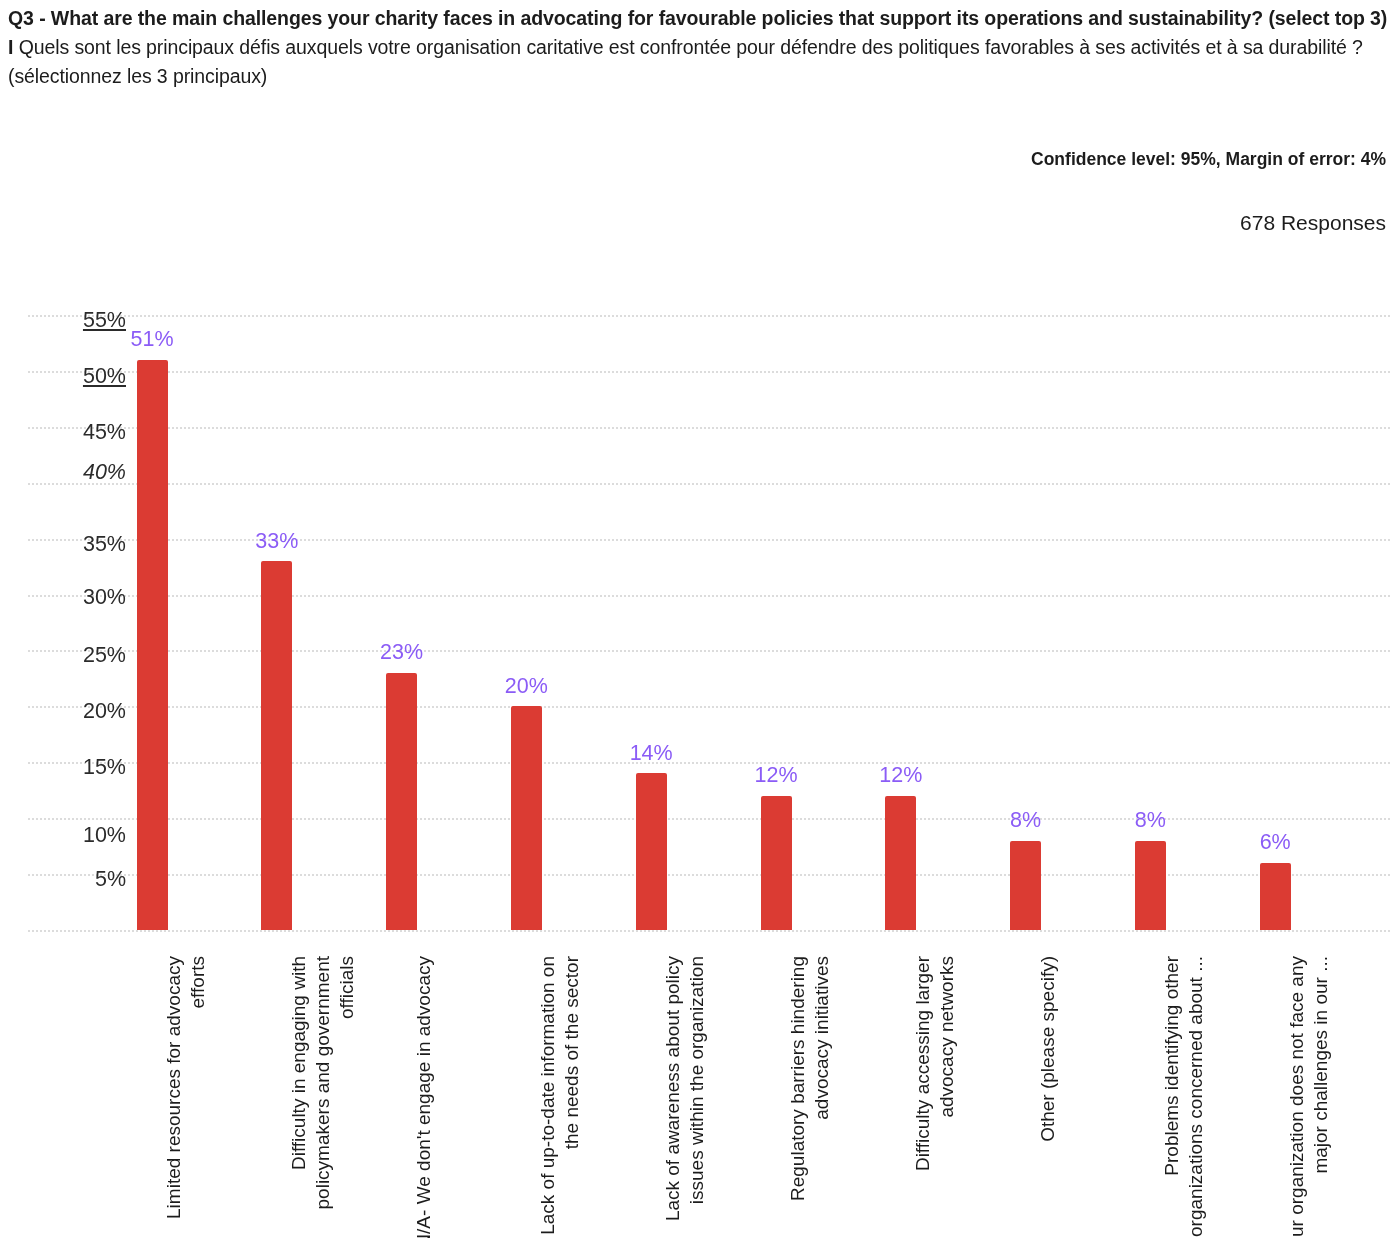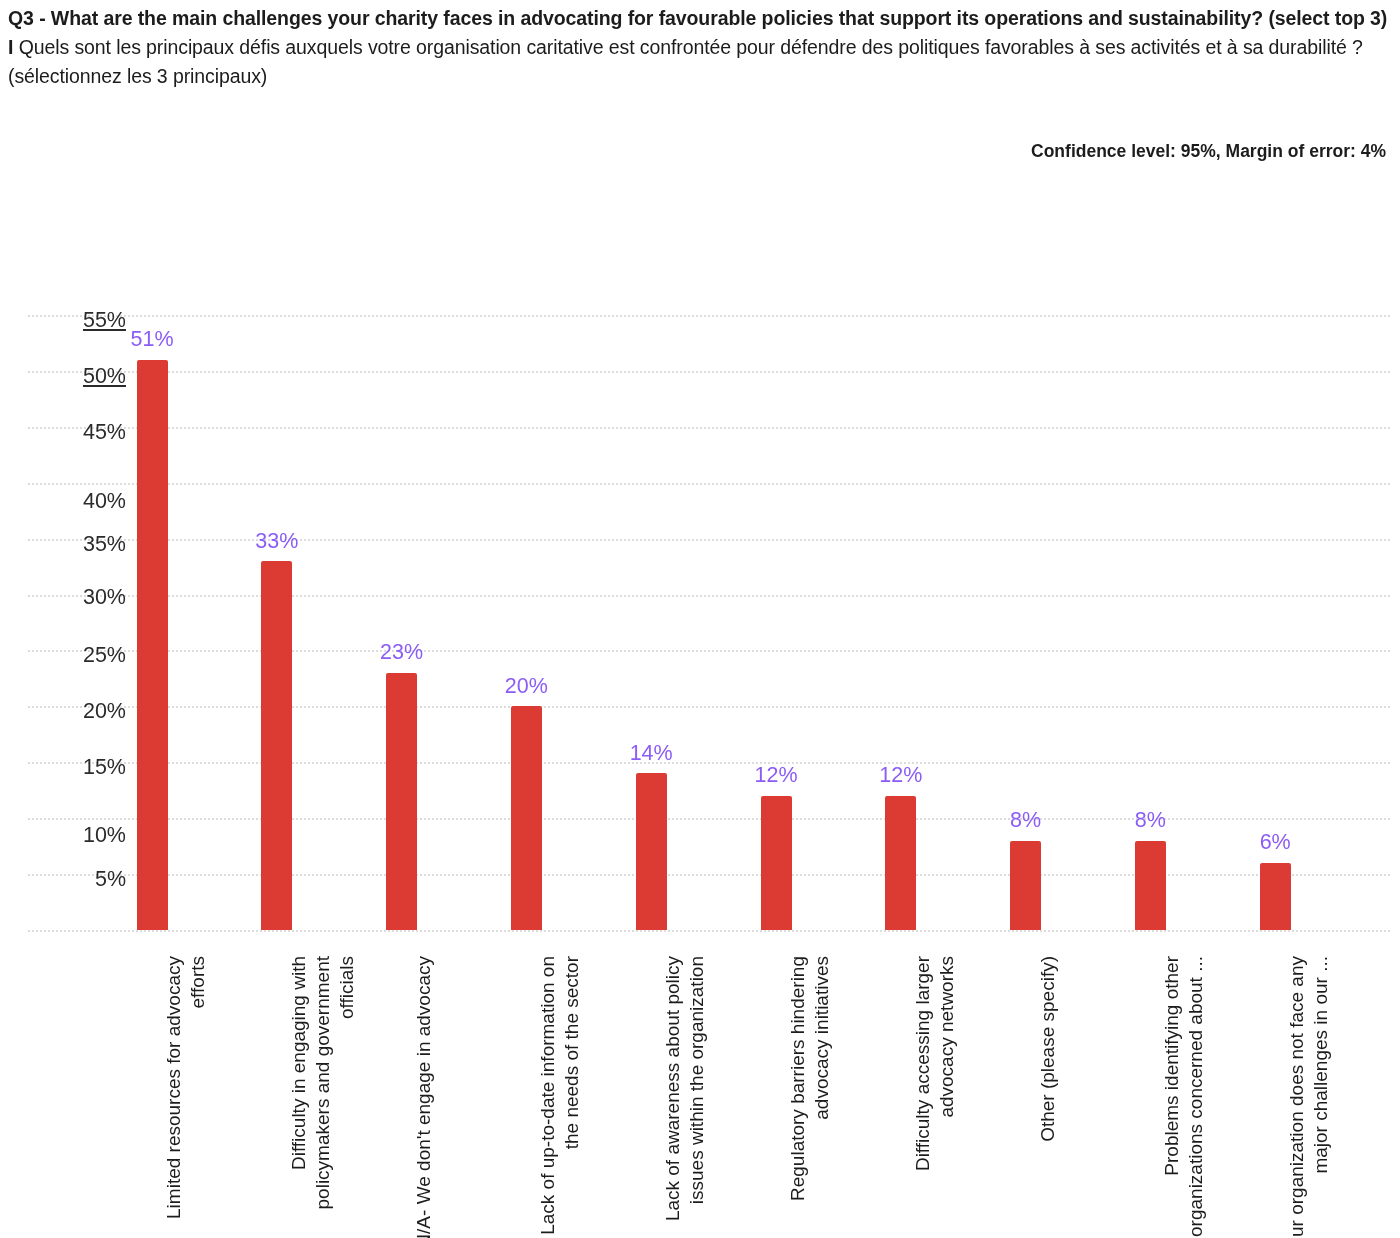--- a/index.html
+++ b/index.html
@@ -37,20 +37,21 @@
     right: 14px;
     top: 138px;
     text-align: right;
     width: 700px;
   }
   #confidence-en {
     font-size: 17.5px;
     font-weight: bold;
     line-height: 26px;
     color: #1c1c1c;
+    margin-top: 8px;
   }
   #confidence-fr {
     font-size: 17.5px;
     font-weight: normal;
     line-height: 28px;
     color: #1c1c1c;
   }
   #responses-count {
     font-size: 21px;
     font-weight: normal;
@@ -138,20 +139,21 @@
 </style>
 </head>
 <body>
 
 <div id="question-title">
   <span class="q-en">Q3 - What are the main challenges your charity faces in advocating for favourable policies that support its operations and sustainability? (select top 3)</span><span class="q-sep"> I </span><span class="q-fr">Quels sont les principaux défis auxquels votre organisation caritative est confrontée pour défendre des politiques favorables à ses activités et à sa durabilité ? (sélectionnez les 3 principaux)</span>
 </div>
 
 <div id="meta-block">
   <div id="confidence-en">Confidence level: 95%, Margin of error: 4%</div>
+  <div id="responses-count">678 Responses</div>
 </div>
 
 <div id="chart">
   <div id="plot">
     <div id="gridlines">
         <div class="gridline" style="top: 0px;"></div>
         <div class="gridline" style="top: 55.9091px;"></div>
         <div class="gridline" style="top: 111.818px;"></div>
         <div class="gridline" style="top: 167.727px;"></div>
         <div class="gridline" style="top: 223.636px;"></div>
@@ -160,21 +162,21 @@
         <div class="gridline" style="top: 391.364px;"></div>
         <div class="gridline" style="top: 447.273px;"></div>
         <div class="gridline" style="top: 503.182px;"></div>
         <div class="gridline" style="top: 559.091px;"></div>
         <div class="gridline" style="top: 615px;"></div>
       </div>
     <div id="yticks">
         <div class="ytick" style="top: -13px; text-decoration: underline;">55%</div>
         <div class="ytick" style="top: 42.9091px; text-decoration: underline;">50%</div>
         <div class="ytick" style="top: 98.8182px;">45%</div>
-        <div class="ytick" style="top: 168px;">40%</div>
+        <div class="ytick" style="top: 139px; font-style: italic;">40%</div>
         <div class="ytick" style="top: 210.636px;">35%</div>
         <div class="ytick" style="top: 264px;">30%</div>
         <div class="ytick" style="top: 322.455px;">25%</div>
         <div class="ytick" style="top: 378.364px;">20%</div>
         <div class="ytick" style="top: 434.273px;">15%</div>
         <div class="ytick" style="top: 470px; margin-top: 32px;">10%</div>
         <div class="ytick" style="top: 546.091px;">5%</div>
       </div>
     <div id="bars">
         <div class="bar-wrap" style="left: 108.5px; height: 570.273px;">

